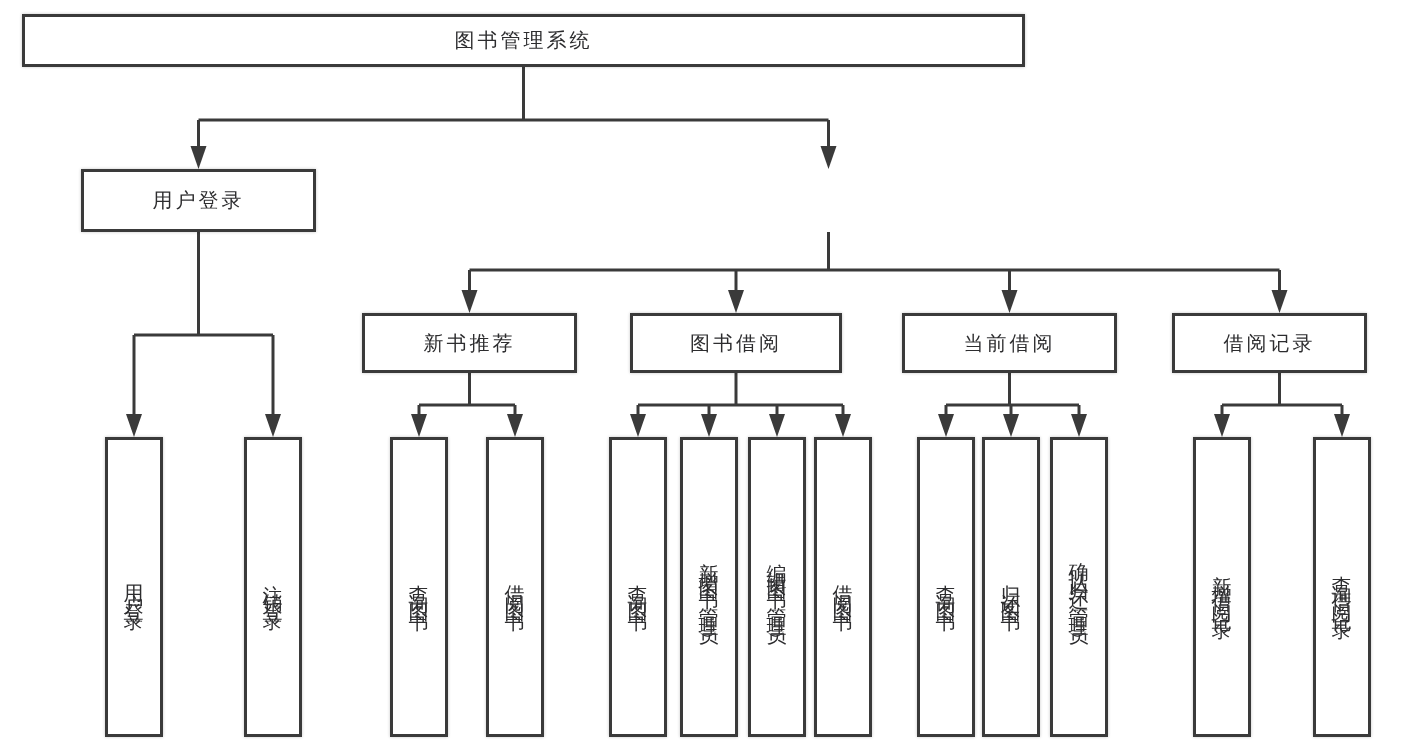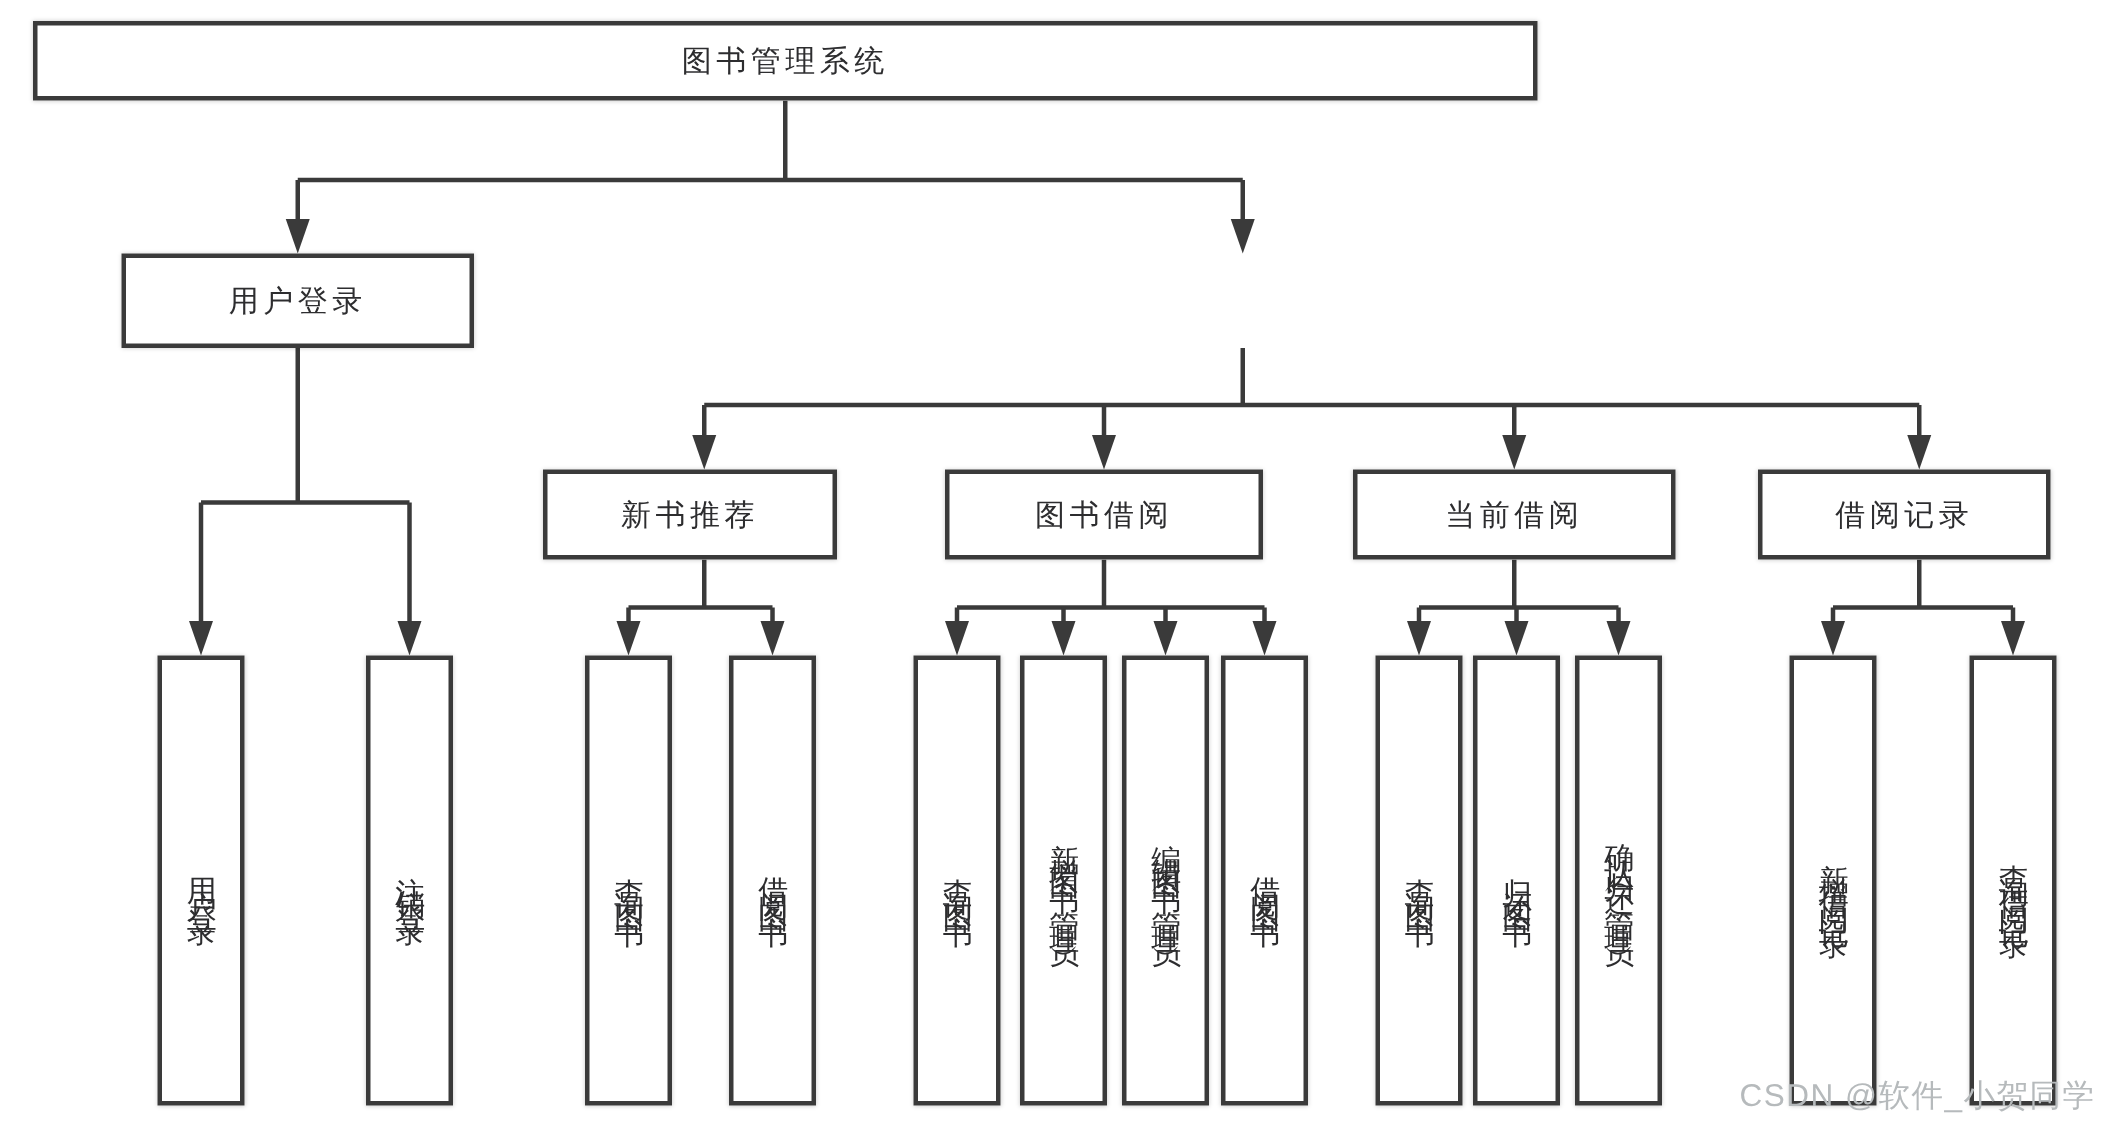--- a/index.html
+++ b/index.html
@@ -121,21 +121,21 @@
   </svg>
 
   <div class="node" style="left:22px;top:14px;width:1003px;height:53px">
     <span class="lbl">图书管理系统</span>
   </div>
 
   <div class="node" style="left:81px;top:169px;width:235px;height:63px">
     <span class="lbl">用户登录</span>
   </div>
 
-  <div class="node" style="left:362px;top:313px;width:196px;height:60px">
+  <div class="node" style="left:362px;top:313px;width:215px;height:60px">
     <span class="lbl">新书推荐</span>
   </div>
   <div class="node" style="left:630px;top:313px;width:212px;height:60px">
     <span class="lbl">图书借阅</span>
   </div>
   <div class="node" style="left:902px;top:313px;width:215px;height:60px">
     <span class="lbl">当前借阅</span>
   </div>
   <div class="node" style="left:1172px;top:313px;width:195px;height:60px">
     <span class="lbl">借阅记录</span>
@@ -178,14 +178,13 @@
     <span class="lbl">确认归还（管理员）</span>
   </div>
 
   <div class="node leaf" style="left:1193px;top:437px;width:58px;height:300px">
     <span class="lbl">新增借阅记录</span>
   </div>
   <div class="node leaf" style="left:1313px;top:437px;width:58px;height:300px">
     <span class="lbl">查询借阅记录</span>
   </div>
 
-  <div class="watermark">CSDN @软件_小贺同学</div>
 </div>
 
 </body></html>

